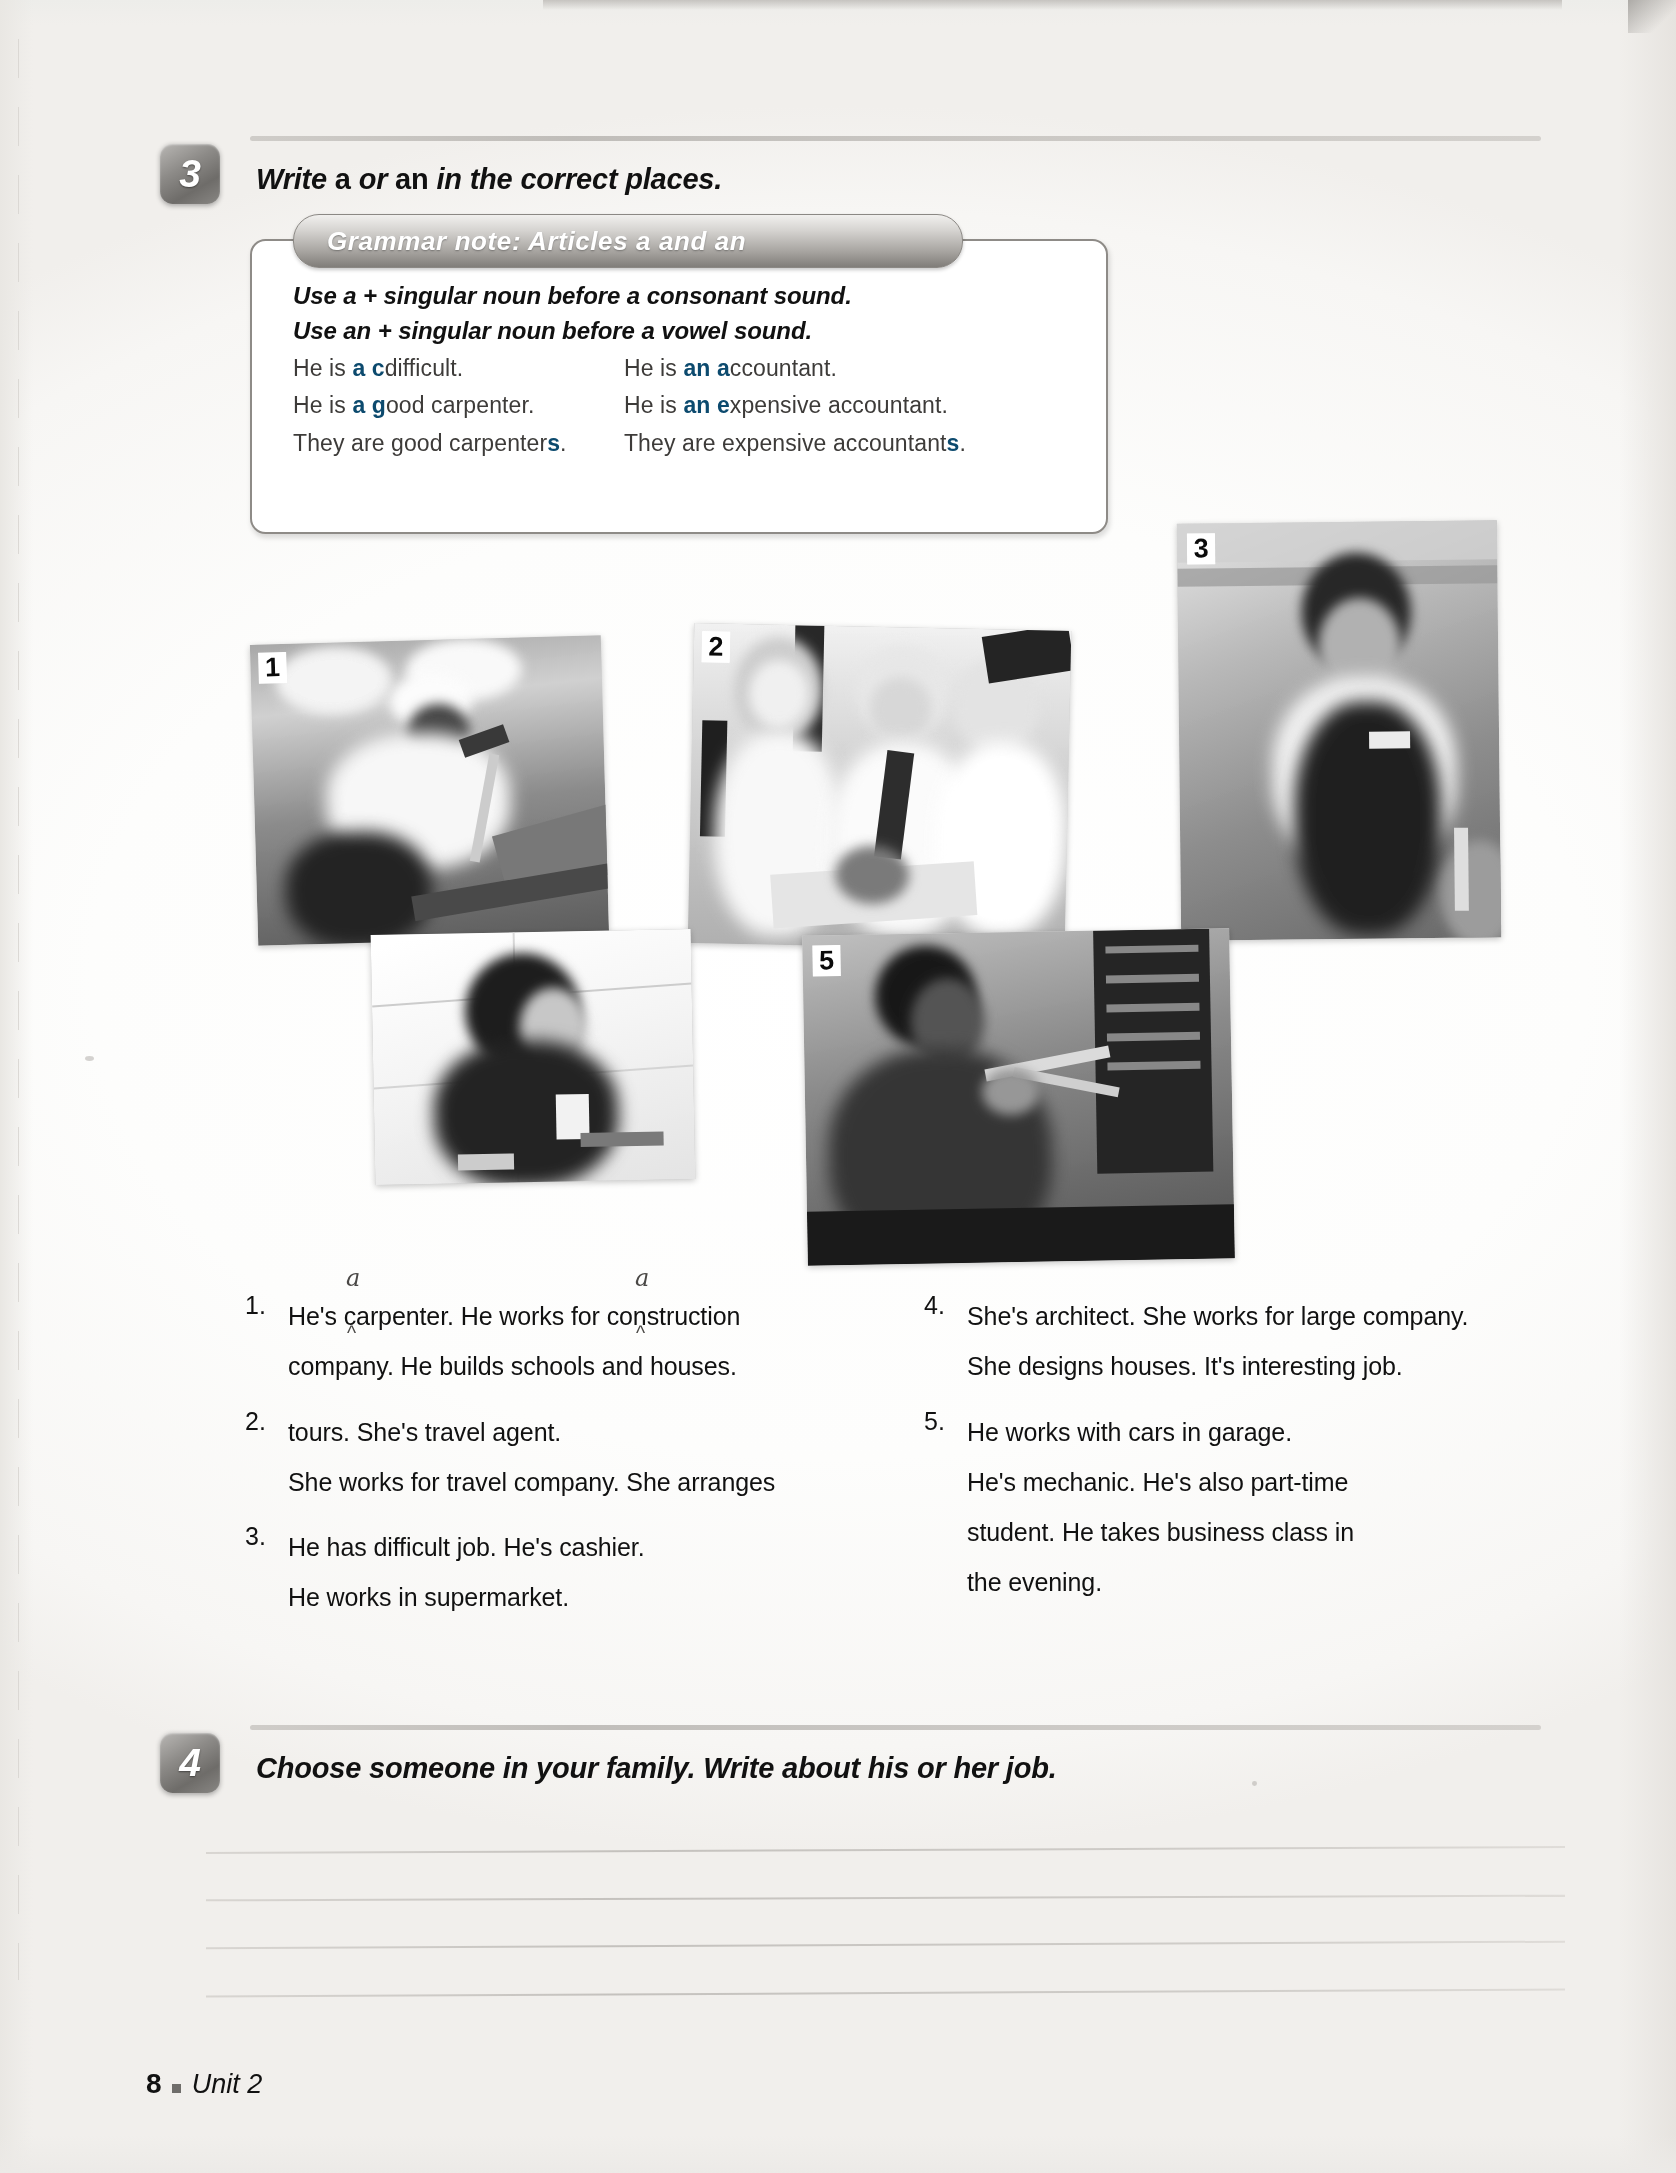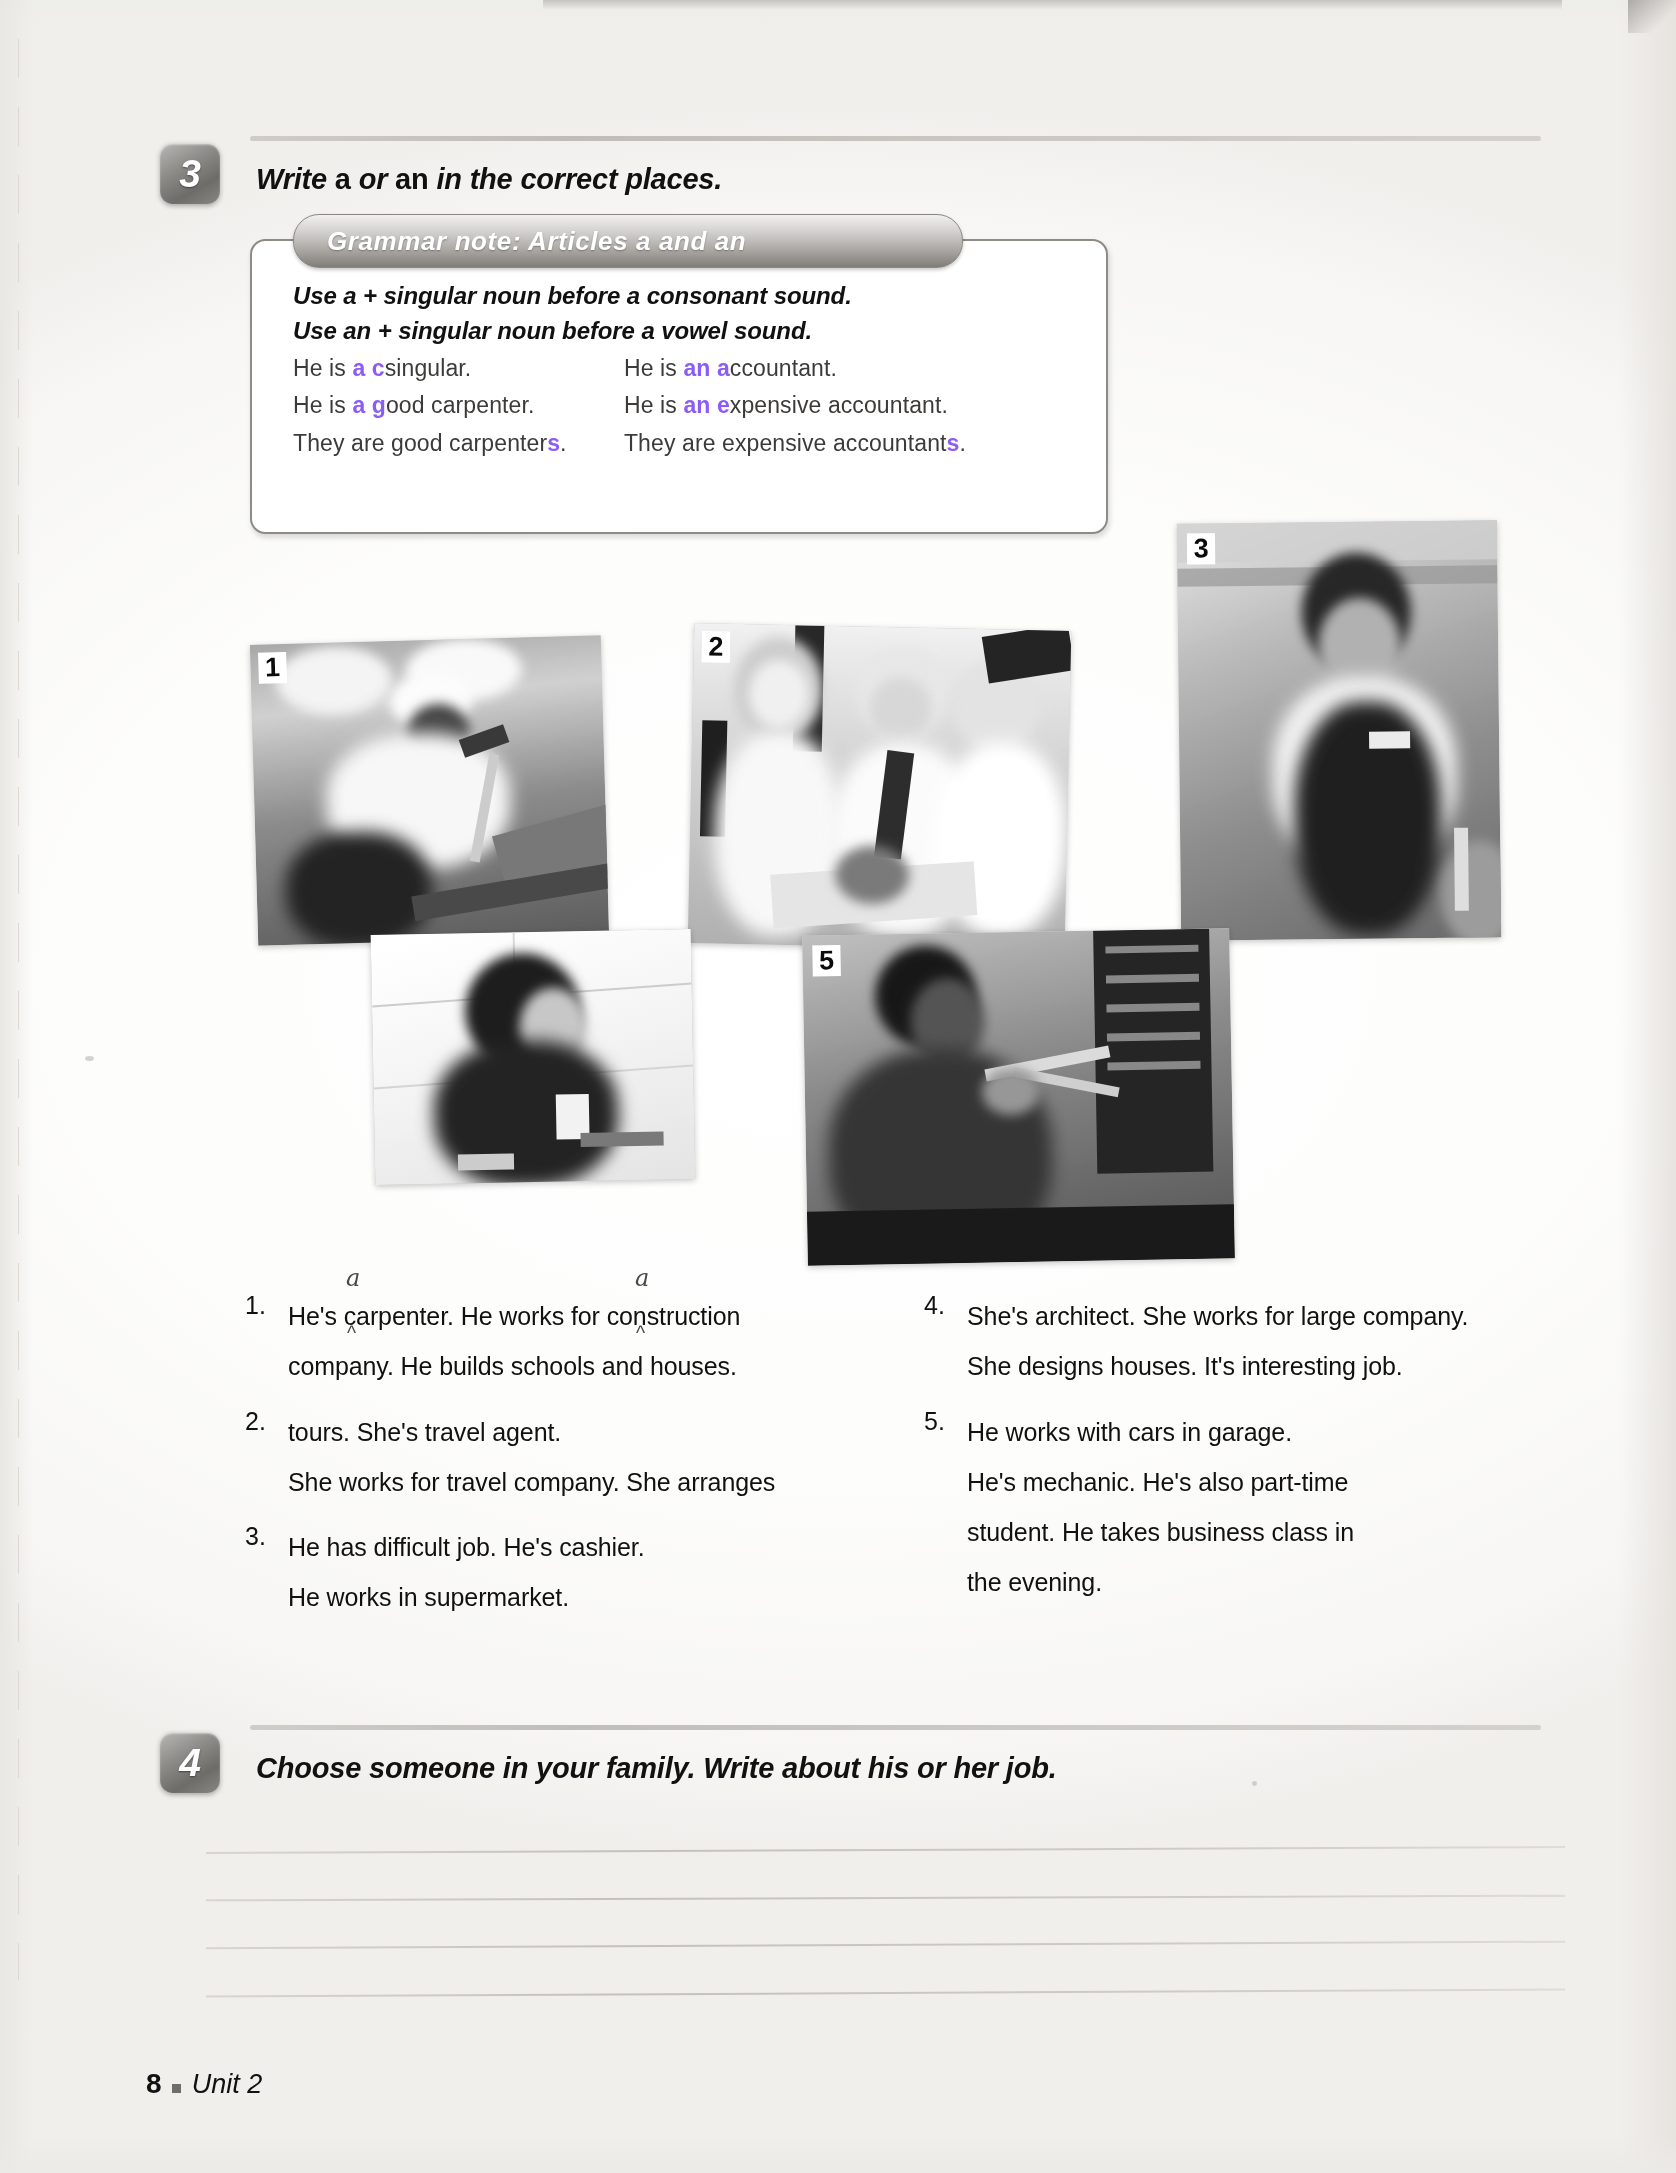--- a/index.html
+++ b/index.html
@@ -150,21 +150,21 @@
   }
   .ex-col-l { width: 336px; }
   .ex-col-r { width: 466px; }
   .ex-sent {
     font-size: 23px;
     color: #3d3b39;
     letter-spacing: 0.1px;
     white-space: nowrap;
     line-height: 1.42;
   }
-  .ex-sent b { color: #8b5cf6; font-weight: bold; }
+  .ex-sent b { color: #0c4a6e; font-weight: bold; }
 
   
   .photo {
     position: absolute;
     overflow: hidden;
     background: #cfcdc9;
     box-shadow: 0 1.9px 6.8px rgba(0,0,0,.22);
     filter: grayscale(100%) contrast(105%);
   }
   .photo .num {
@@ -264,21 +264,21 @@
 
   <div class="gnote">
     <div class="gnote-bar">
       <span>Grammar note: Articles a and an</span>
     </div>
     <div class="gnote-body">
       <div class="rule-line">Use a + singular noun before a consonant sound.</div>
       <div class="rule-line">Use an + singular noun before a vowel sound.</div>
 
       <div class="ex-grid">
-        <div class="ex-col-l ex-sent"><span>He is </span><b>a c</b><span>singular.</span></div>
+        <div class="ex-col-l ex-sent"><span>He is </span><b>a c</b><span>difficult.</span></div>
         <div class="ex-col-r ex-sent"><span>He is </span><b>an a</b><span>ccountant.</span></div>
       </div>
 
       <div class="ex-grid">
         <div class="ex-col-l ex-sent"><span>He is </span><b>a g</b><span>ood carpenter.</span></div>
         <div class="ex-col-r ex-sent"><span>He is </span><b>an e</b><span>xpensive accountant.</span></div>
       </div>
 
 
       <div class="ex-grid">

